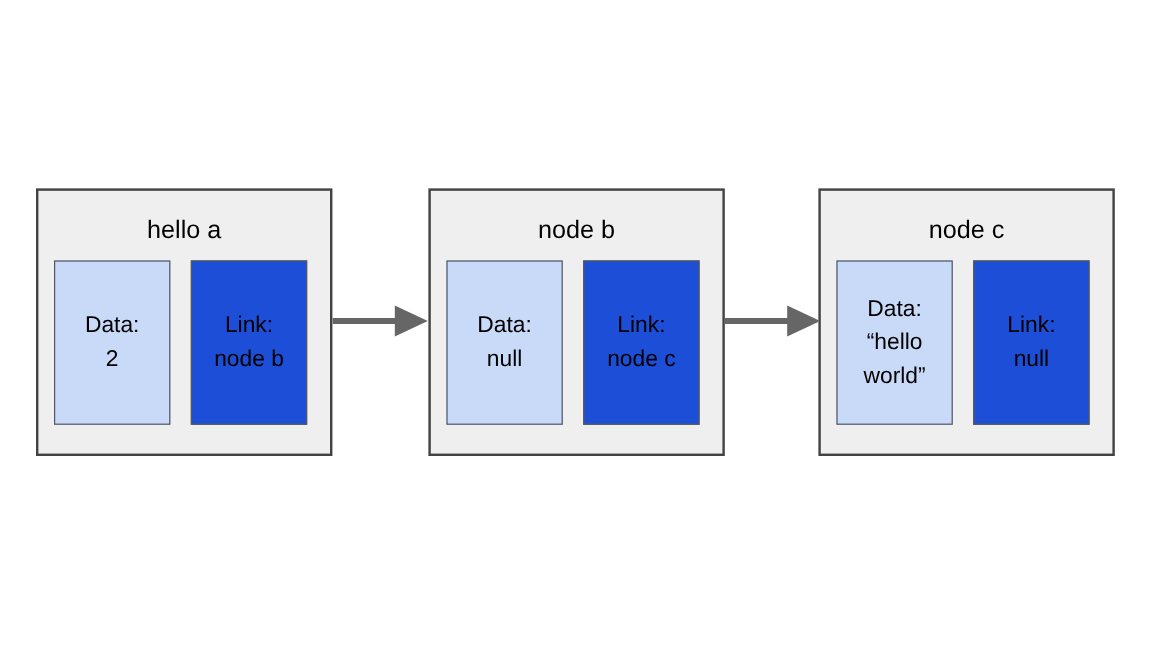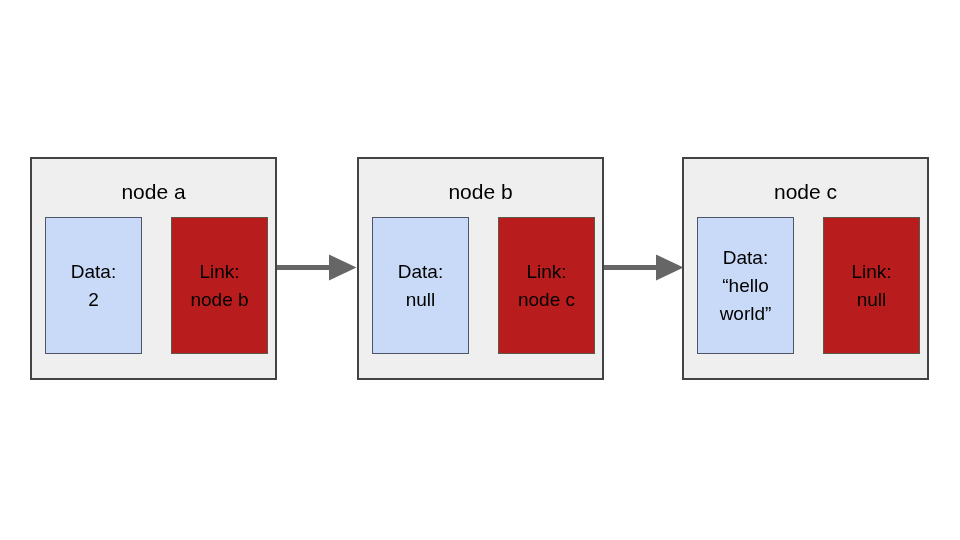--- a/index.html
+++ b/index.html
@@ -55,40 +55,39 @@
     line-height: 28px;
     white-space: pre-line;
   }
   .cell--data {
     left: 13px;
     background: #c9daf8;
     border-color: #4d5566;
   }
   .cell--link {
     left: 127px;
-    background: #b91c1c;
+    background: #1d4ed8;
     border-color: #5c584a;
-    margin-left: 12px;
   }
   .arrow {
     position: absolute;
     top: 254px;
     width: 80px;
     height: 27px;
   }
   .arrow--1 { left: 277px; }
   .arrow--2 { left: 604px; }
 </style>
 </head>
 <body>
 
 <div class="canvas">
 
   <div class="node node--a">
-    <div class="node-title">node a</div>
+    <div class="node-title">hello a</div>
     <div class="cell cell--data">Data:
 2</div>
     <div class="cell cell--link">Link:
 node b</div>
   </div>
 
   <svg class="arrow arrow--1" viewBox="0 0 80 27" aria-hidden="true">
     <line x1="0" y1="13.5" x2="55" y2="13.5" stroke="#666666" stroke-width="5"></line>
     <polygon points="52,0.5 52,26.5 79.5,13.5" fill="#666666"></polygon>
   </svg>

